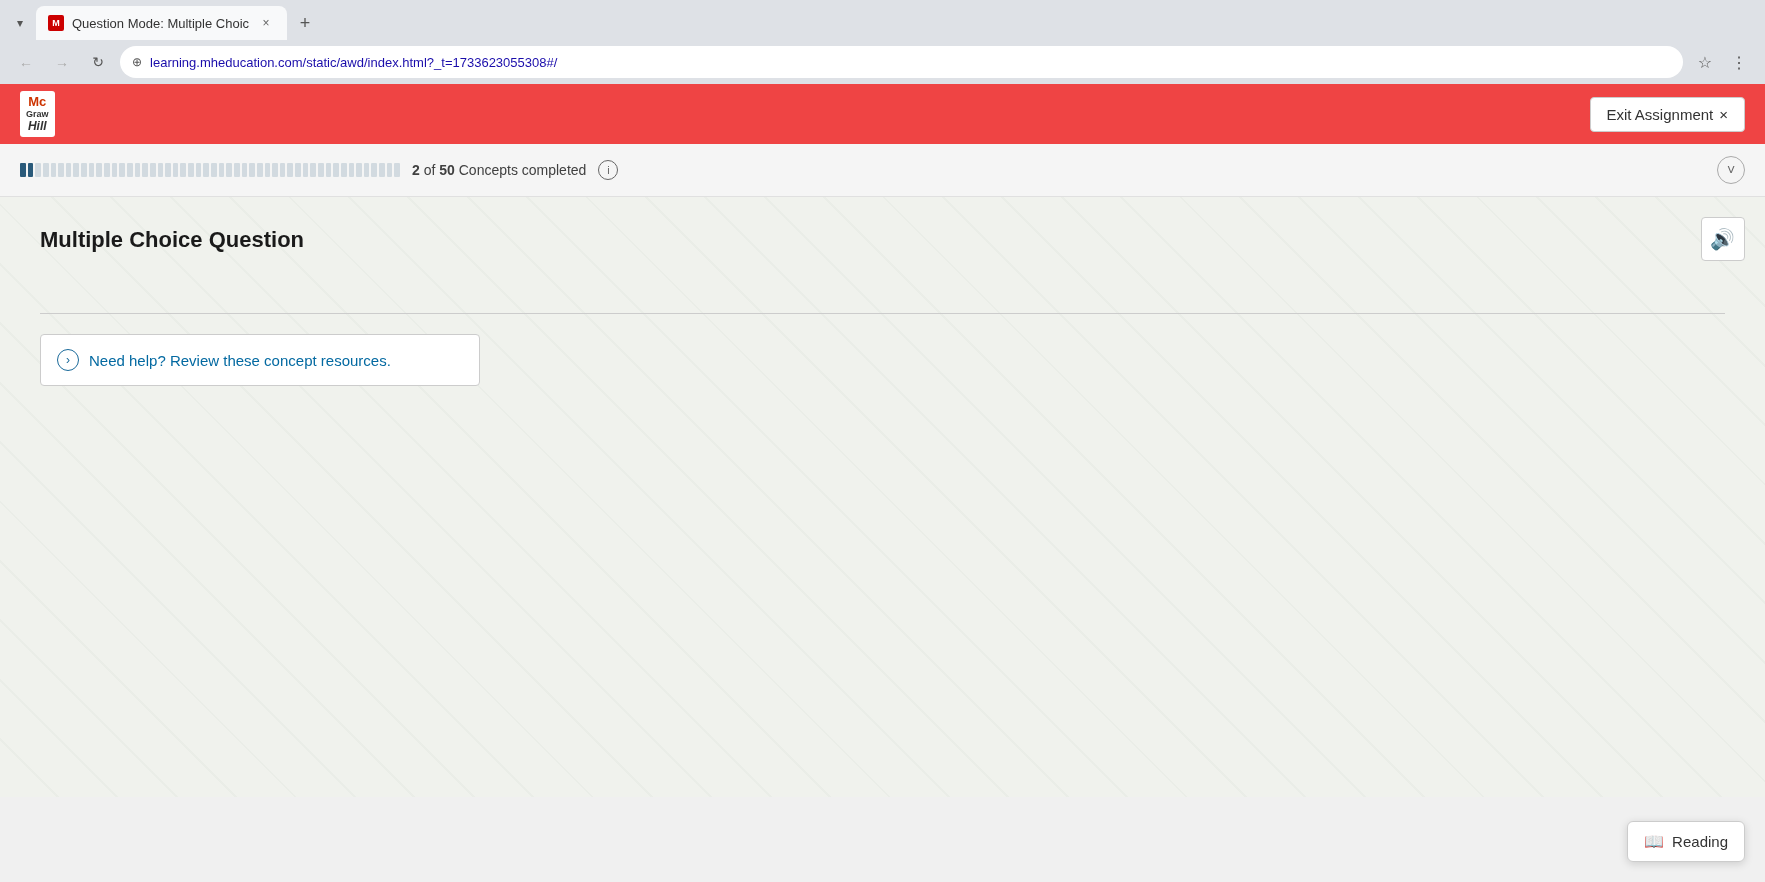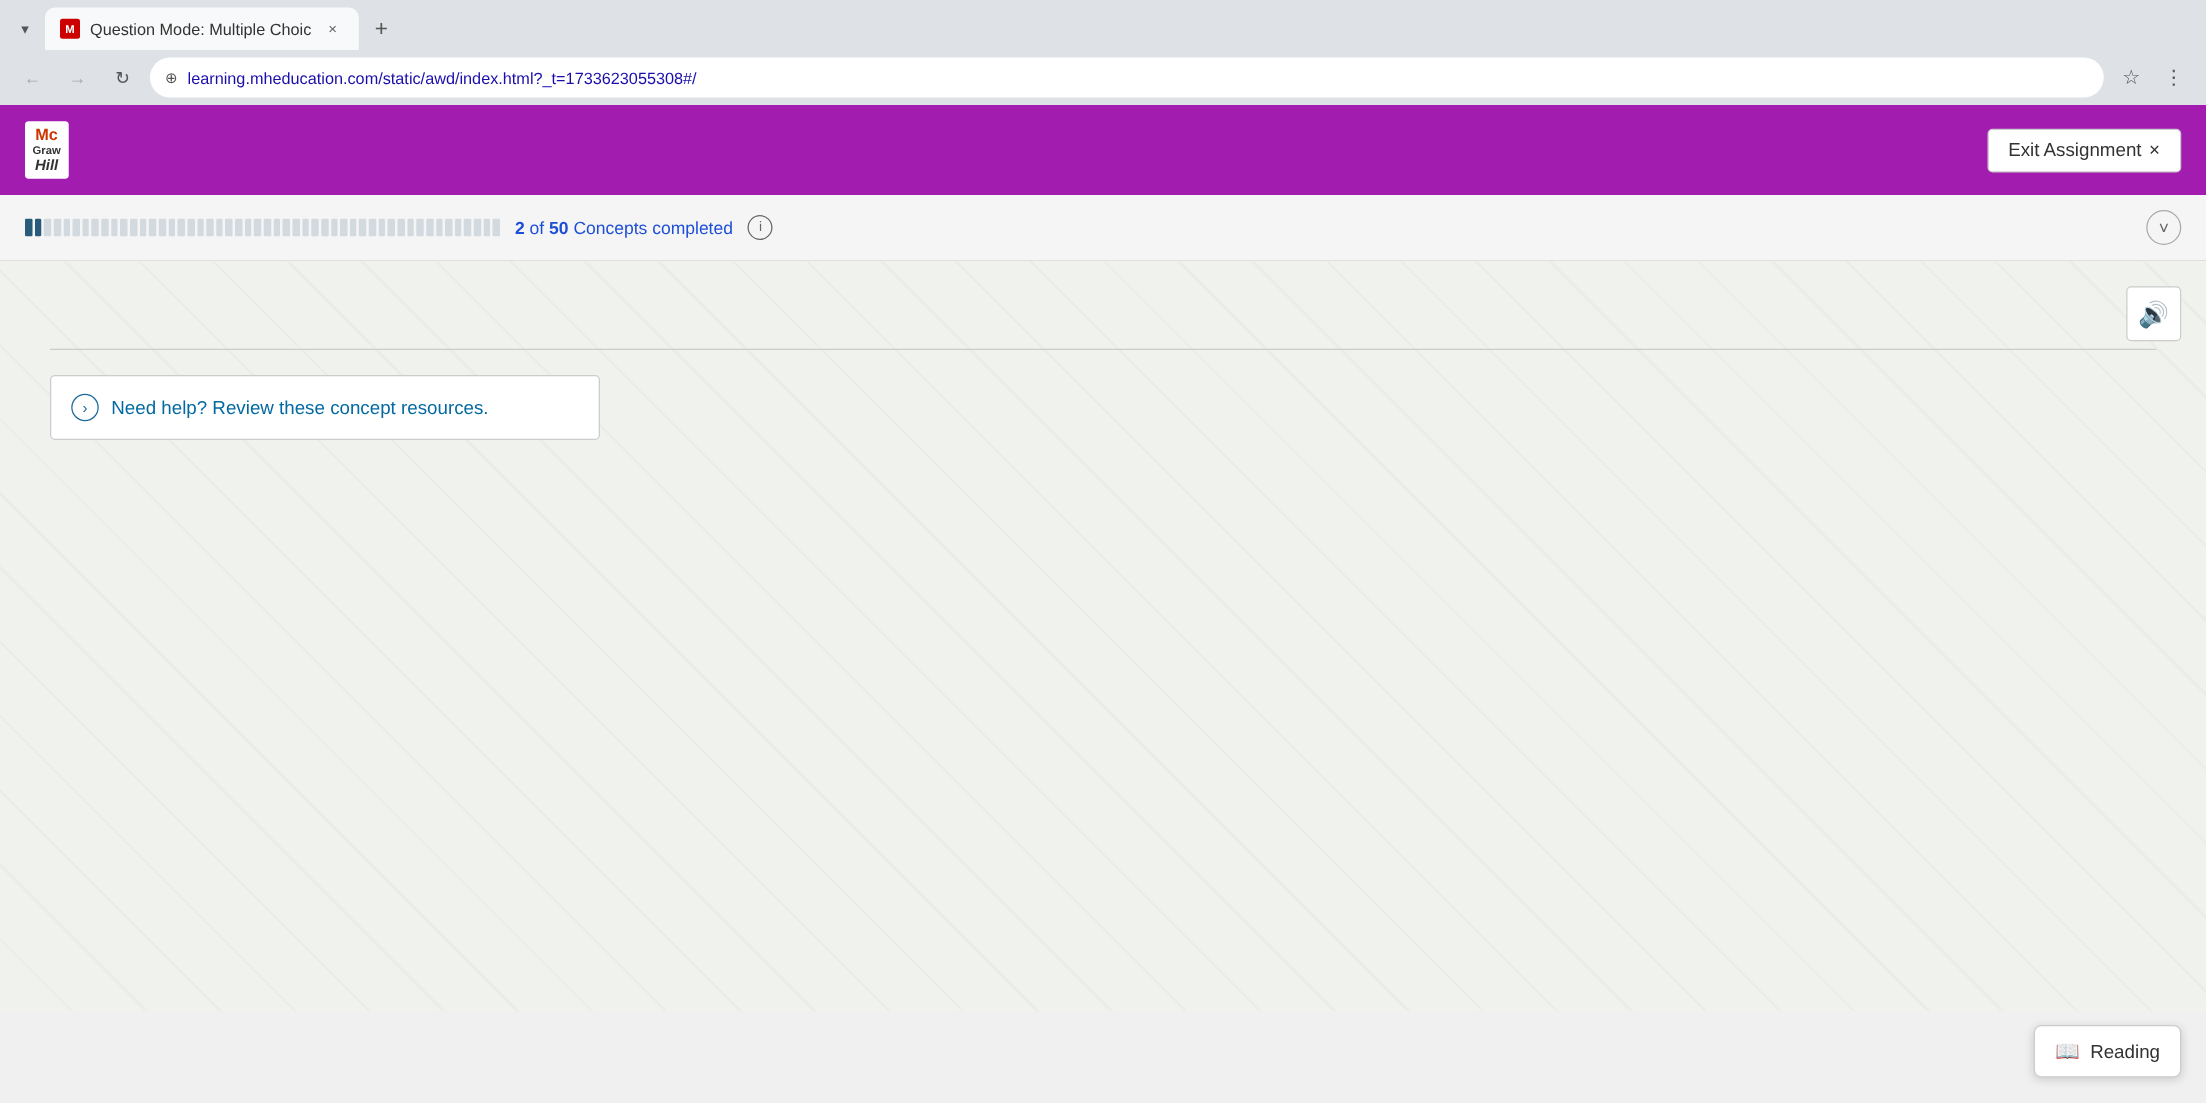--- a/index.html
+++ b/index.html
@@ -160,22 +160,22 @@
       display: flex;
       align-items: center;
       justify-content: center;
       cursor: pointer;
       color: #555;
       font-size: 16px;
     }
 
     
     .app-header {
-      background: #a21caf;
-      height: 72px;
+      background: #ef4444;
+      height: 60px;
       display: flex;
       align-items: center;
       justify-content: space-between;
       padding: 0 20px;
     }
 
     .logo-container {
       display: flex;
       align-items: center;
     }
@@ -241,21 +241,21 @@
 
     .progress-segment {
       height: 14px;
       width: 7px;
       background: #2a5a7a;
       border-radius: 1px;
     }
 
     .progress-text {
       font-size: 14px;
-      color: #1d4ed8;
+      color: #404040;
     }
 
     .progress-bold {
       font-weight: bold;
     }
 
     .info-icon-circle {
       width: 20px;
       height: 20px;
       border-radius: 50%;
@@ -522,20 +522,21 @@
   <div class="info-icon-circle">i</div>
   <div class="collapse-btn">˅</div>
 </div>
 
 <div class="main-content">
 
   <div class="sound-btn">
     <span>🔊</span>
   </div>
 
+  <div class="question-type">Multiple Choice Question</div>
 
 
   <div class="answer-choices">
   </div>
 
   <hr class="divider-line">
 
   <div class="help-section">
     <div class="chevron-right">›</div>
     <span class="help-text">Need help? Review these concept resources.</span>

